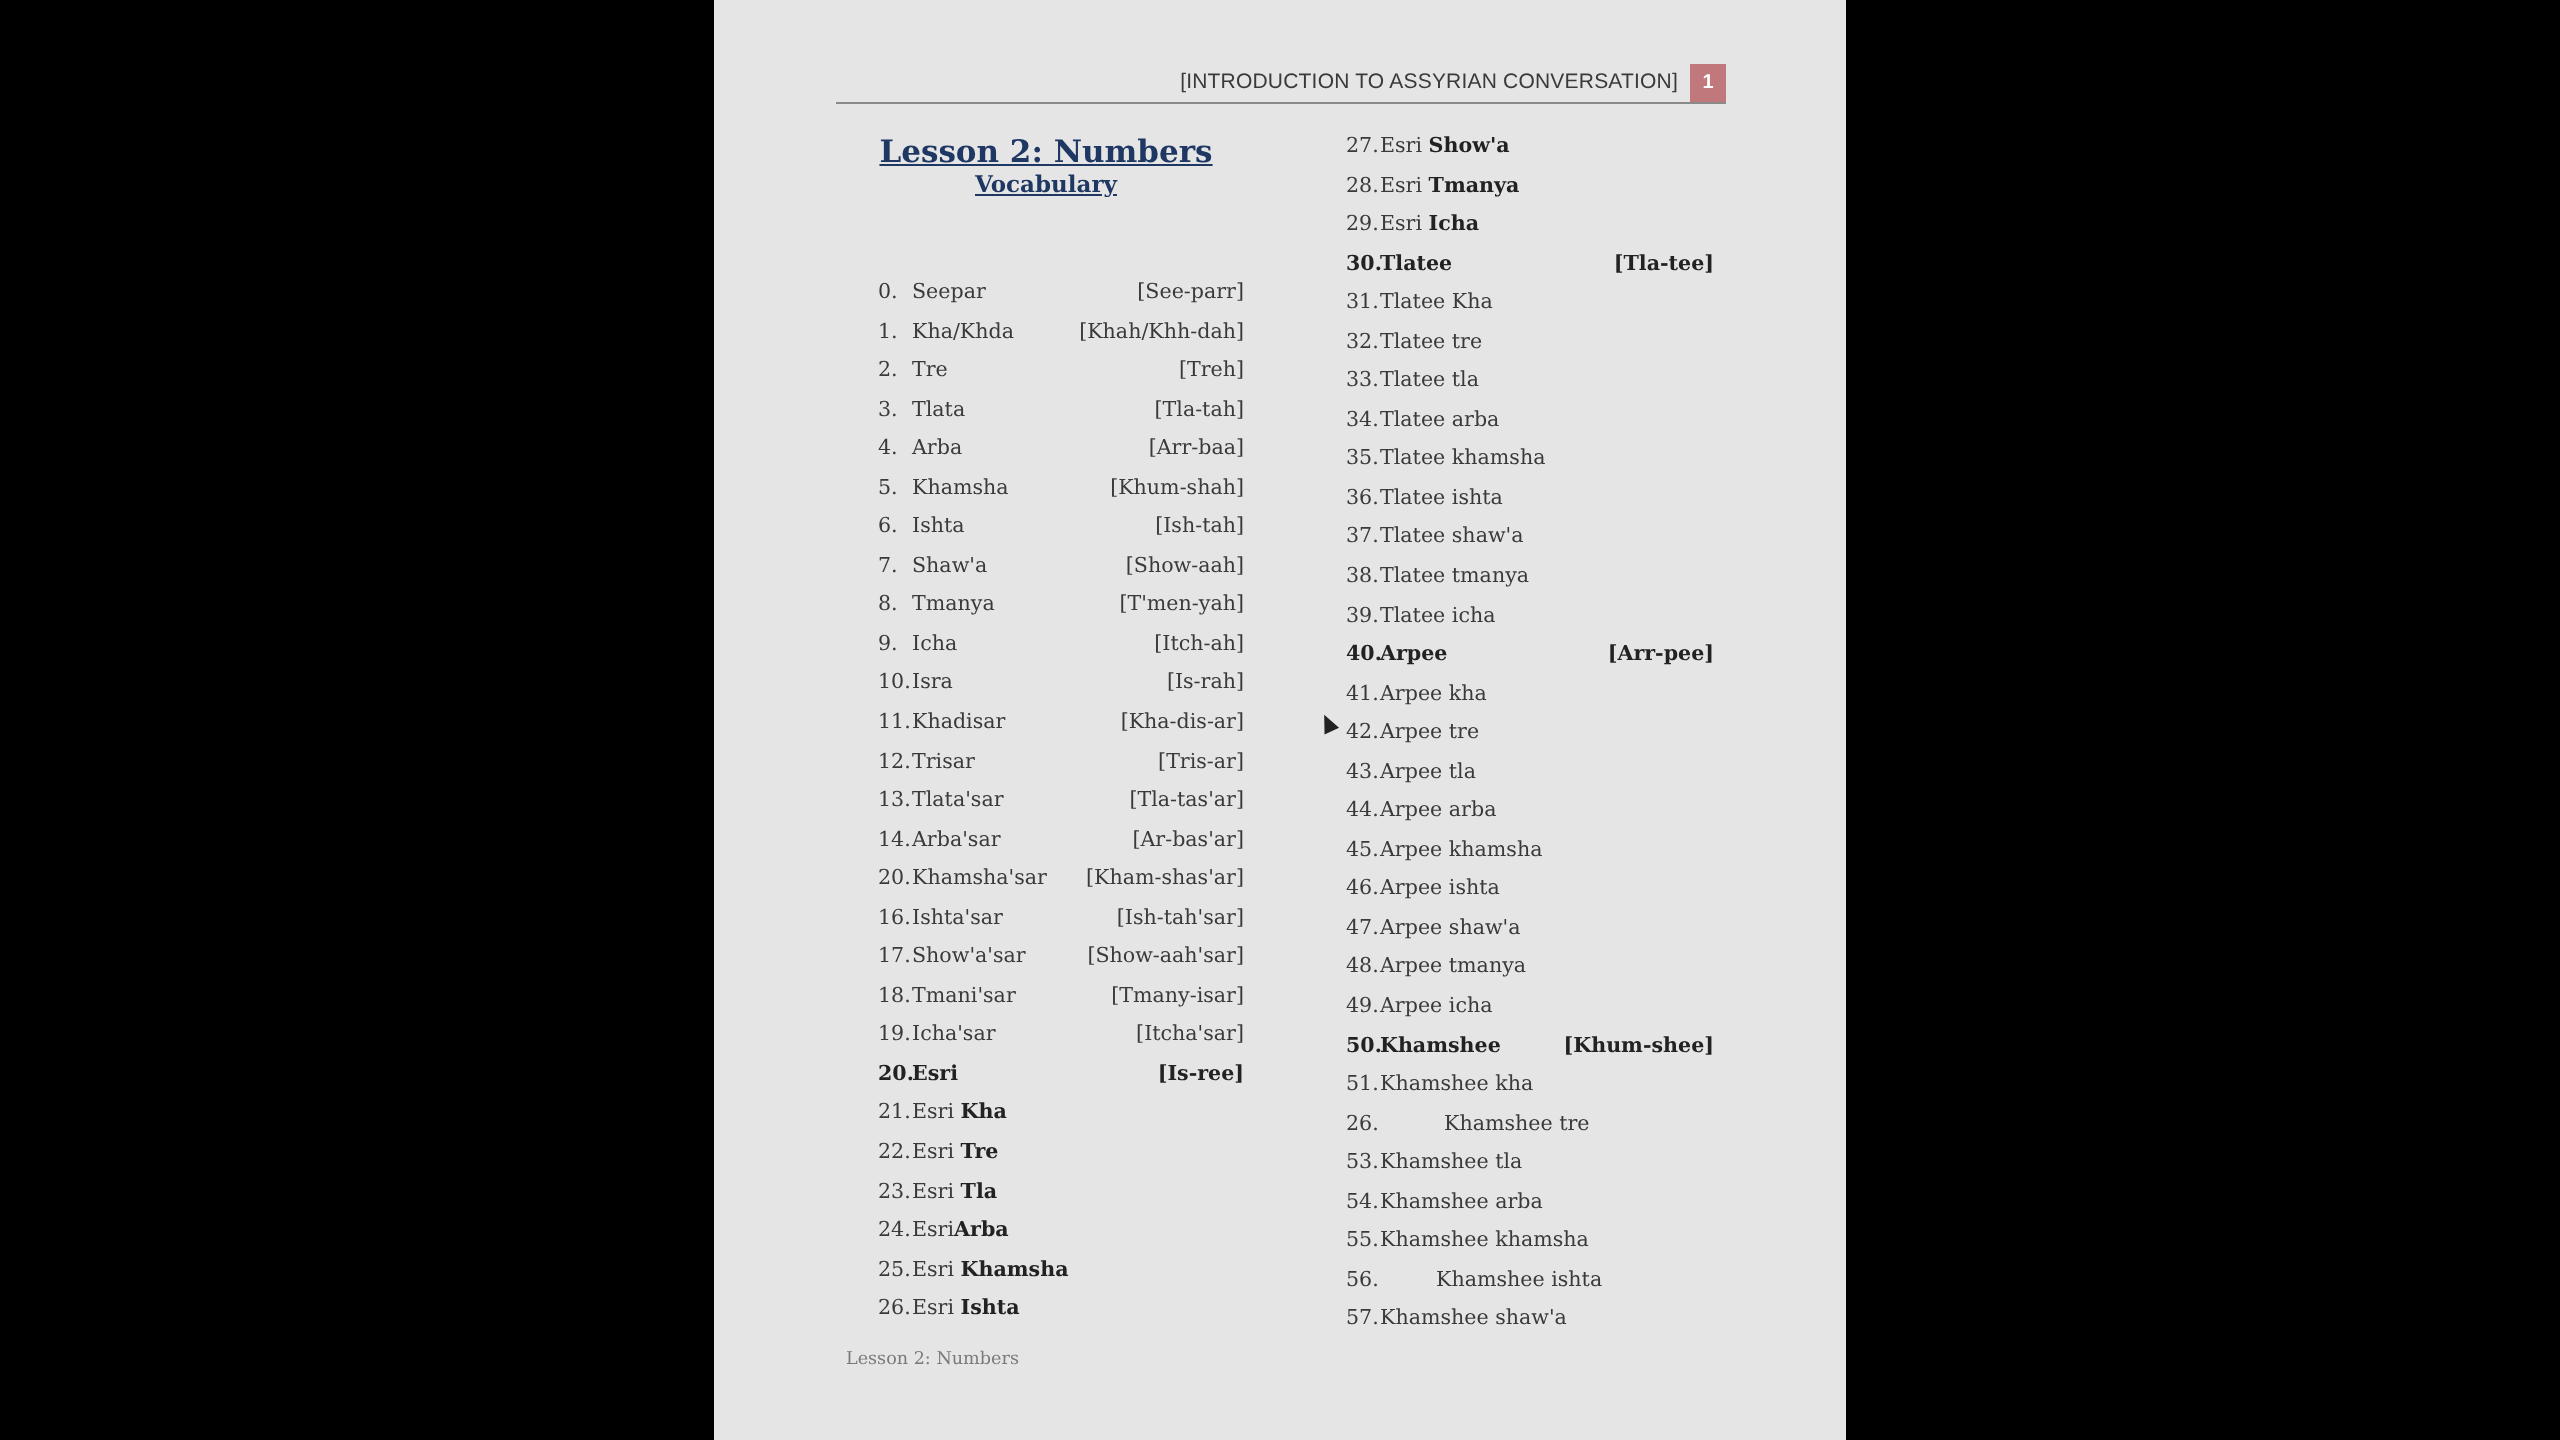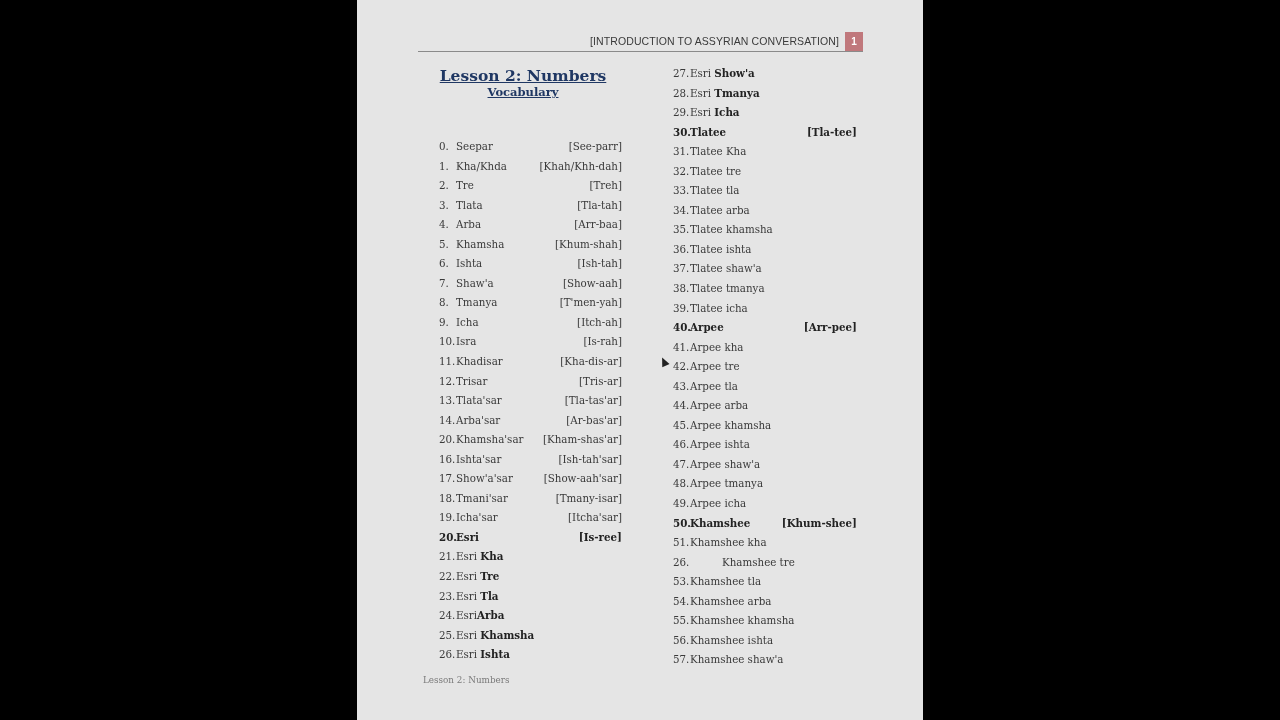--- a/index.html
+++ b/index.html
@@ -287,21 +287,21 @@
       <div class="row">
         <span class="num">54.</span>
         <span class="word"><span style="white-space: pre;">Khamshee arba</span></span>
       </div>
       <div class="row">
         <span class="num">55.</span>
         <span class="word"><span style="white-space: pre;">Khamshee khamsha</span></span>
       </div>
       <div class="row">
         <span class="num">56.</span>
-        <span class="word"><span style="white-space: pre;">Khamshee ishta</span></span>
+        <span class="word"><span style="white-space: pre; margin-left: 28px;">Khamshee ishta</span></span>
       </div>
       <div class="row">
         <span class="num">57.</span>
         <span class="word"><span style="white-space: pre;">Khamshee shaw'a</span></span>
       </div>
     </div>
 
   <div class="footer">Lesson 2: Numbers</div>
 </div>
 

